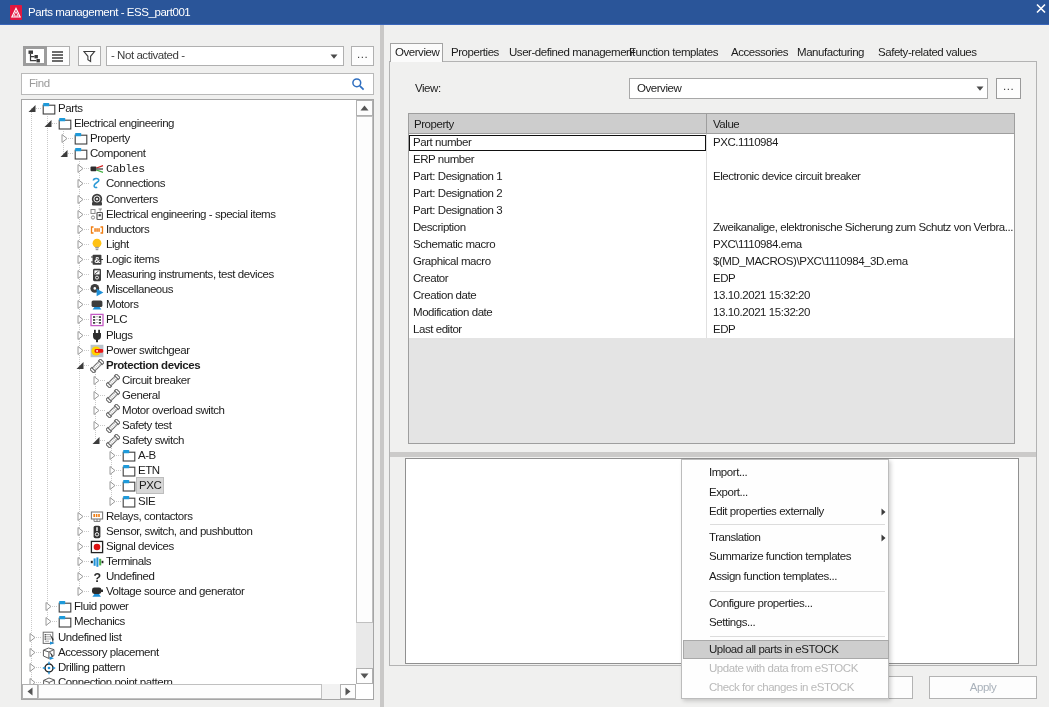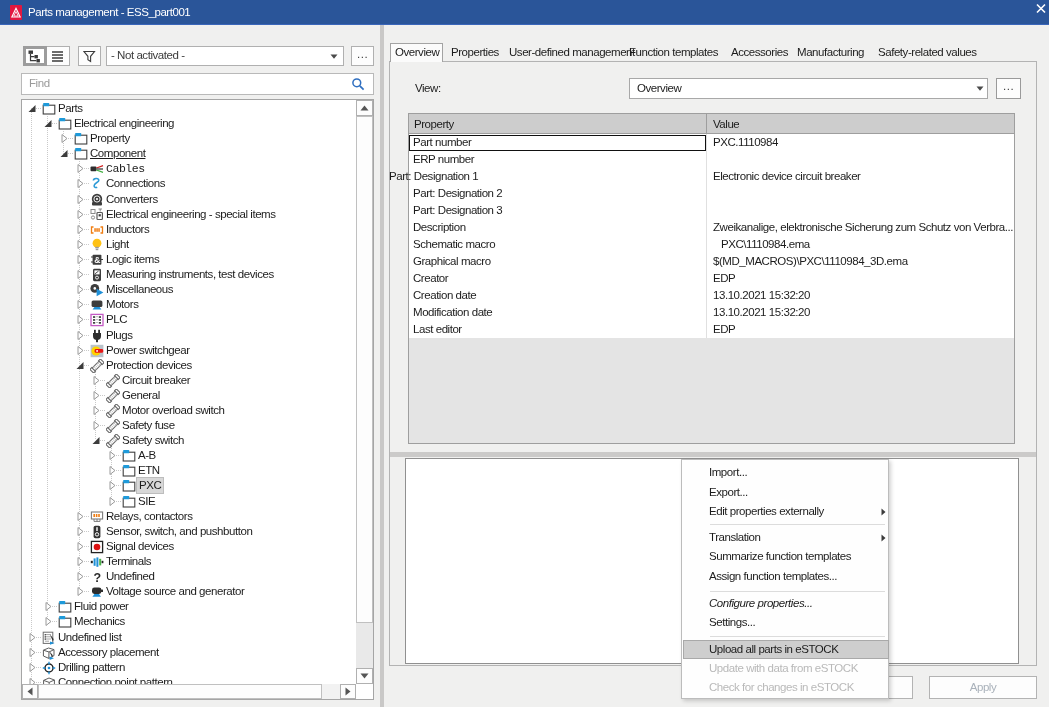--- a/index.html
+++ b/index.html
@@ -118,21 +118,21 @@
     </svg>
     <div class="row" style="left:68px;top:31px;">Property</div>
 <div class="hdot" style="left:46px;top:53px;width:6px;"></div>
 <svg class="arr" style="left:37px;top:47px" width="10" height="12">
       <path d="M8.5 3 V10 H1.5 Z" fill="#3c3c3c"></path>
     </svg>
 <svg class="ico" style="left:52px;top:47px" width="14" height="14">
       <rect x="1.2" y="3.2" width="11.6" height="8.8" fill="#fff" stroke="#3f3f3f" stroke-width="1.1"></rect>
       <rect x="1.2" y="0.9" width="6" height="3.4" rx="0.5" fill="#1e9ada"></rect>
     </svg>
-    <div class="row" style="left:68px;top:46px;text-decoration:underline;">Component</div>
+    <div class="row" style="left:68px;top:46px;">Component</div>
 <div class="hdot" style="left:62px;top:68px;width:6px;"></div>
 <svg class="arr" style="left:53px;top:62px" width="10" height="12">
       <path d="M3 2.5 L8 6.5 L3 10.5 Z" fill="#fdfdfd" stroke="#9a9a9a" stroke-width="1"></path>
     </svg>
 <svg class="ico" style="left:68px;top:62px" width="14" height="14">
       <rect x="0.5" y="4.6" width="6" height="4.6" rx="1" fill="#2d2d2d"></rect>
       <path d="M6.5 6 L13 3.6" stroke="#d02020" stroke-width="1.2" fill="none"></path>
       <path d="M6.5 7 H13" stroke="#2d2d2d" stroke-width="1.2" fill="none"></path>
       <path d="M6.5 8 L13 10.4" stroke="#3fae3f" stroke-width="1.2" fill="none"></path>
     </svg>
@@ -273,21 +273,21 @@
       <path d="M8.5 3 V10 H1.5 Z" fill="#3c3c3c"></path>
     </svg>
 <svg class="ico" style="left:68px;top:259px" width="14" height="14">
       <g transform="rotate(-45 7 7)" fill="#fff" stroke="#6b6b6b">
         <rect x="-0.4" y="4.4" width="2.6" height="5.2" stroke-width="1.1"></rect>
         <rect x="11.8" y="4.4" width="2.6" height="5.2" stroke-width="1.1"></rect>
         <rect x="2.2" y="5" width="9.6" height="4" stroke-width="1.1"></rect>
         <path d="M4.4 5 v4 M6.2 5 v4 M8 5 v4 M9.8 5 v4" stroke="#b9b9b9" stroke-width="0.8"></path>
       </g>
     </svg>
-    <div class="row" style="left:84px;top:258px;">Protection devices</div>
+    <div class="row" style="left:84px;top:258px;font-weight:bold;">Protection devices</div>
 <div class="hdot" style="left:78px;top:280px;width:6px;"></div>
 <svg class="arr" style="left:69px;top:274px" width="10" height="12">
       <path d="M3 2.5 L8 6.5 L3 10.5 Z" fill="#fdfdfd" stroke="#9a9a9a" stroke-width="1"></path>
     </svg>
 <svg class="ico" style="left:84px;top:274px" width="14" height="14">
       <g transform="rotate(-45 7 7)" fill="#fff" stroke="#6b6b6b">
         <rect x="-0.4" y="4.4" width="2.6" height="5.2" stroke-width="1.1"></rect>
         <rect x="11.8" y="4.4" width="2.6" height="5.2" stroke-width="1.1"></rect>
         <rect x="2.2" y="5" width="9.6" height="4" stroke-width="1.1"></rect>
         <path d="M4.4 5 v4 M6.2 5 v4 M8 5 v4 M9.8 5 v4" stroke="#b9b9b9" stroke-width="0.8"></path>
@@ -325,21 +325,21 @@
       <path d="M3 2.5 L8 6.5 L3 10.5 Z" fill="#fdfdfd" stroke="#9a9a9a" stroke-width="1"></path>
     </svg>
 <svg class="ico" style="left:84px;top:319px" width="14" height="14">
       <g transform="rotate(-45 7 7)" fill="#fff" stroke="#6b6b6b">
         <rect x="-0.4" y="4.4" width="2.6" height="5.2" stroke-width="1.1"></rect>
         <rect x="11.8" y="4.4" width="2.6" height="5.2" stroke-width="1.1"></rect>
         <rect x="2.2" y="5" width="9.6" height="4" stroke-width="1.1"></rect>
         <path d="M4.4 5 v4 M6.2 5 v4 M8 5 v4 M9.8 5 v4" stroke="#b9b9b9" stroke-width="0.8"></path>
       </g>
     </svg>
-    <div class="row" style="left:100px;top:318px;">Safety fuse</div>
+    <div class="row" style="left:100px;top:318px;">Safety test</div>
 <div class="hdot" style="left:78px;top:340px;width:6px;"></div>
 <svg class="arr" style="left:69px;top:334px" width="10" height="12">
       <path d="M8.5 3 V10 H1.5 Z" fill="#3c3c3c"></path>
     </svg>
 <svg class="ico" style="left:84px;top:334px" width="14" height="14">
       <g transform="rotate(-45 7 7)" fill="#fff" stroke="#6b6b6b">
         <rect x="-0.4" y="4.4" width="2.6" height="5.2" stroke-width="1.1"></rect>
         <rect x="11.8" y="4.4" width="2.6" height="5.2" stroke-width="1.1"></rect>
         <rect x="2.2" y="5" width="9.6" height="4" stroke-width="1.1"></rect>
         <path d="M4.4 5 v4 M6.2 5 v4 M8 5 v4 M9.8 5 v4" stroke="#b9b9b9" stroke-width="0.8"></path>
@@ -526,28 +526,28 @@
 <div class="abs" style="left:408px;top:113px;width:607px;height:331px;background:#e4e4e4;border:1px solid #9e9e9e;box-sizing:border-box;"></div>
 <div class="abs" style="left:409px;top:114px;width:605px;height:20px;background:#cdcdcd;border-bottom:1px solid #9e9e9e;box-sizing:border-box;"></div>
 <div class="abs" style="left:706px;top:114px;width:1px;height:20px;background:#9e9e9e;"></div>
 <div class="cell" style="left:414px;top:116px;">Property</div>
 <div class="cell" style="left:713px;top:116px;">Value</div>
 <div class="abs" style="left:409px;top:134px;width:605px;height:204px;background:#fff;"></div>
 <div class="abs" style="left:706px;top:134px;width:1px;height:204px;background:#e0e0e0;"></div>
 <div class="cell" style="left:413px;top:134px;width:288px;">Part number</div>
 <div class="cell" style="left:713px;top:134px;width:300px;">PXC.1110984</div>
 <div class="cell" style="left:413px;top:151px;width:288px;">ERP number</div>
-<div class="cell" style="left:389px;top:168px;width:288px;">Part: Designation 1</div>
+<div class="cell" style="left:413px;top:168px;width:288px;">Part: Designation 1</div>
 <div class="cell" style="left:713px;top:168px;width:316px;">Electronic device circuit breaker</div>
 <div class="cell" style="left:413px;top:185px;width:288px;">Part: Designation 2</div>
 <div class="cell" style="left:413px;top:202px;width:288px;">Part: Designation 3</div>
 <div class="cell" style="left:413px;top:219px;width:288px;">Description</div>
 <div class="cell" style="left:713px;top:219px;width:300px;">Zweikanalige, elektronische Sicherung zum Schutz von Verbra...</div>
 <div class="cell" style="left:413px;top:236px;width:288px;">Schematic macro</div>
-<div class="cell" style="left:713px;top:236px;width:252px;margin-left:8px;">PXC\1110984.ema</div>
+<div class="cell" style="left:713px;top:236px;width:252px;">PXC\1110984.ema</div>
 <div class="cell" style="left:413px;top:253px;width:288px;">Graphical macro</div>
 <div class="cell" style="left:713px;top:253px;width:300px;">$(MD_MACROS)\PXC\1110984_3D.ema</div>
 <div class="cell" style="left:413px;top:270px;width:288px;">Creator</div>
 <div class="cell" style="left:713px;top:270px;width:300px;">EDP</div>
 <div class="cell" style="left:413px;top:287px;width:288px;">Creation date</div>
 <div class="cell" style="left:713px;top:287px;width:300px;">13.10.2021 15:32:20</div>
 <div class="cell" style="left:413px;top:304px;width:288px;">Modification date</div>
 <div class="cell" style="left:713px;top:304px;width:300px;">13.10.2021 15:32:20</div>
 <div class="cell" style="left:413px;top:321px;width:288px;">Last editor</div>
 <div class="cell" style="left:713px;top:321px;width:300px;">EDP</div>
@@ -565,19 +565,19 @@
       <path d="M0.5 0.5 L4.5 4 L0.5 7.5 Z" fill="#3b3b3b"></path>
     </svg>
 <div class="sep" style="top:63.5px;"></div>
 <div class="mi" style="top:68.0px;">Translation</div>
 <svg class="abs" style="left:199px;top:74.0px" width="5" height="8">
       <path d="M0.5 0.5 L4.5 4 L0.5 7.5 Z" fill="#3b3b3b"></path>
     </svg>
 <div class="mi" style="top:87.0px;">Summarize function templates</div>
 <div class="mi" style="top:106.5px;">Assign function templates...</div>
 <div class="sep" style="top:130.5px;"></div>
-<div class="mi" style="top:134.0px;font-style:italic;">Configure properties...</div>
+<div class="mi" style="top:134.0px;">Configure properties...</div>
 <div class="mi" style="top:152.5px;">Settings...</div>
 <div class="sep" style="top:176.3px;"></div>
 <div class="mi" style="top:179.5px;background:#cecece;outline:1px solid #a9a9a9;outline-offset:-1px;">Upload all parts in eSTOCK</div>
 <div class="mi dis" style="top:199.0px;">Update with data from eSTOCK</div>
 <div class="mi dis" style="top:218.0px;">Check for changes in eSTOCK</div>
 </div>
 
 </body></html>

